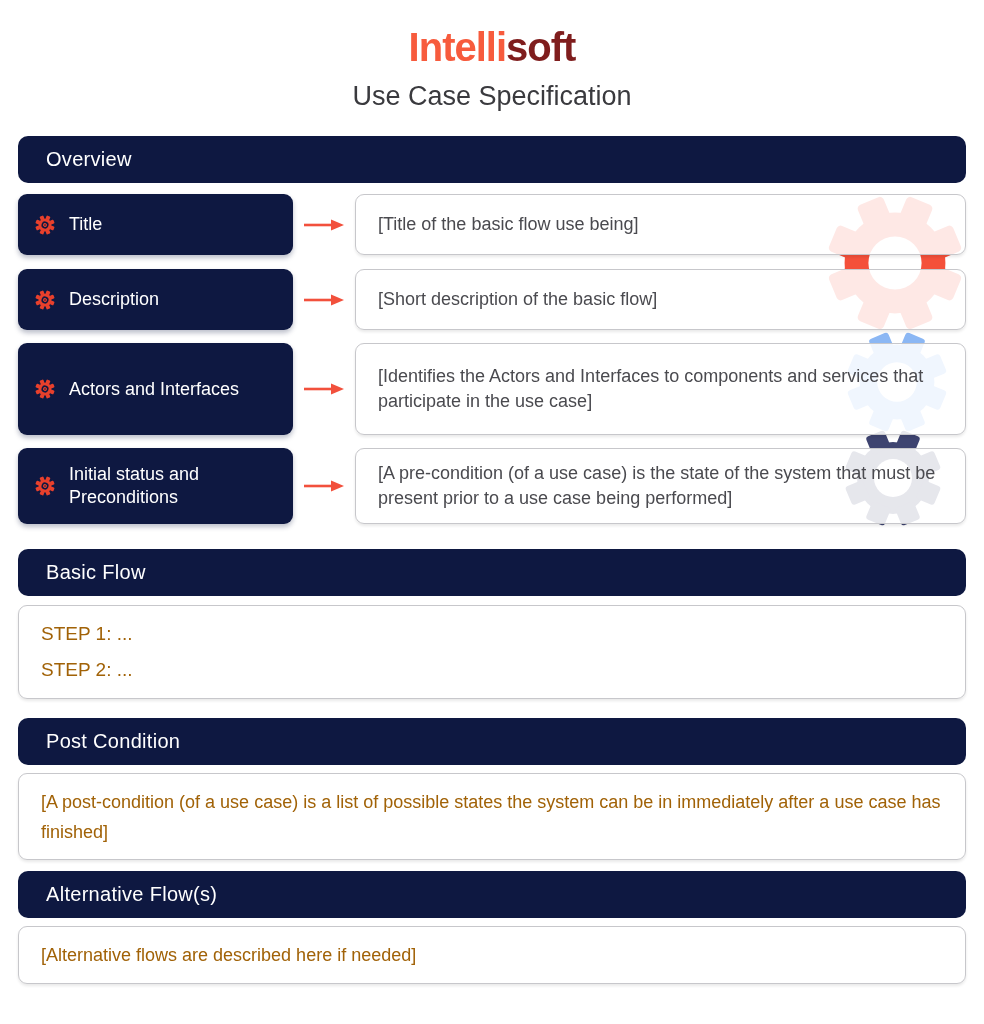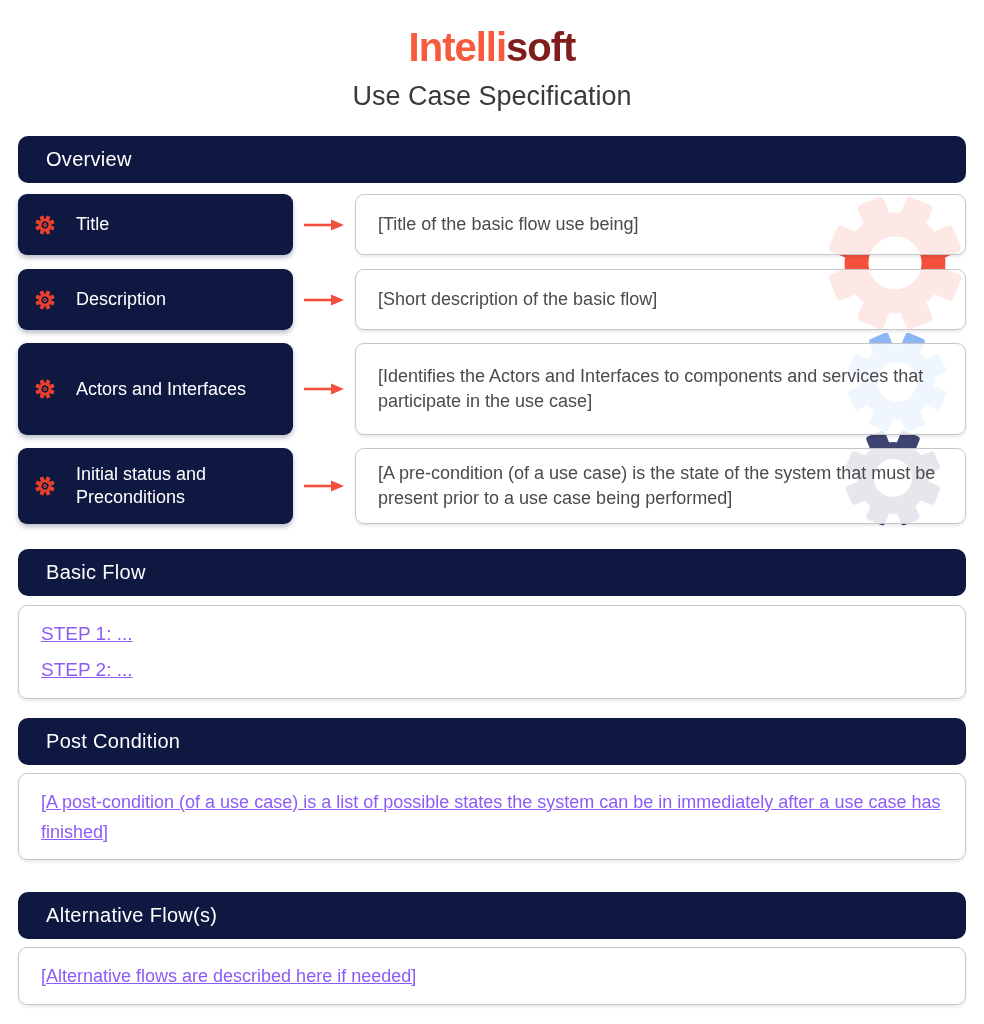--- a/index.html
+++ b/index.html
@@ -39,36 +39,36 @@
     display:flex; align-items:center;
     padding-left:28px;
     color:#ffffff;
     font-size:20px;
     font-weight:500;
     letter-spacing:0.3px;
   }
   .bar-overview  { margin-top:24px; }
   .bar-basic     { margin-top:25px; }
   .bar-post      { margin-top:19px; }
-  .bar-alt       { margin-top:32px; }
+  .bar-alt       { margin-top:11px; }
 
   .row { display:flex; align-items:stretch; }
   .row-1 { margin-top:11px; height:61px; }
   .row-2 { margin-top:14px; height:61px; }
   .row-3 { margin-top:13px; height:92px; }
   .row-4 { margin-top:13px; height:76px; }
 
   .label-chip {
     width:275px; flex:0 0 275px;
     background:#0E1841;
     border-radius:9px;
     box-shadow:0 3px 5px rgba(14,24,65,0.28);
     display:flex; align-items:center;
     padding-left:16px; padding-right:14px;
-    gap:20px;
+    gap:13px;
     color:#ffffff;
     font-size:18px;
     line-height:23px;
   }
   .label-chip svg { flex:0 0 auto; }
 
   .arrow-zone {
     width:62px; flex:0 0 62px;
     display:flex; align-items:center; justify-content:center;
   }
@@ -85,23 +85,22 @@
     color:#4a4a4f;
     line-height:25px;
   }
 
   .section-box {
     background:rgba(255,255,255,0.92);
     border:1px solid #c7c7cb;
     border-radius:9px;
     box-shadow:0 2px 3px rgba(0,0,0,0.09);
     padding:0 22px;
-    color:#8b5cf6;
+    color:#a16207;
     font-size:19px;
-    text-decoration:underline;
   }
   .box-basic {
     margin-top:9px; height:94px;
     display:flex; flex-direction:column; justify-content:center; gap:14px;
     line-height:22px;
   }
   .box-post {
     margin-top:8px; height:87px;
     display:flex; align-items:center;
     line-height:30px; font-size:18px;

